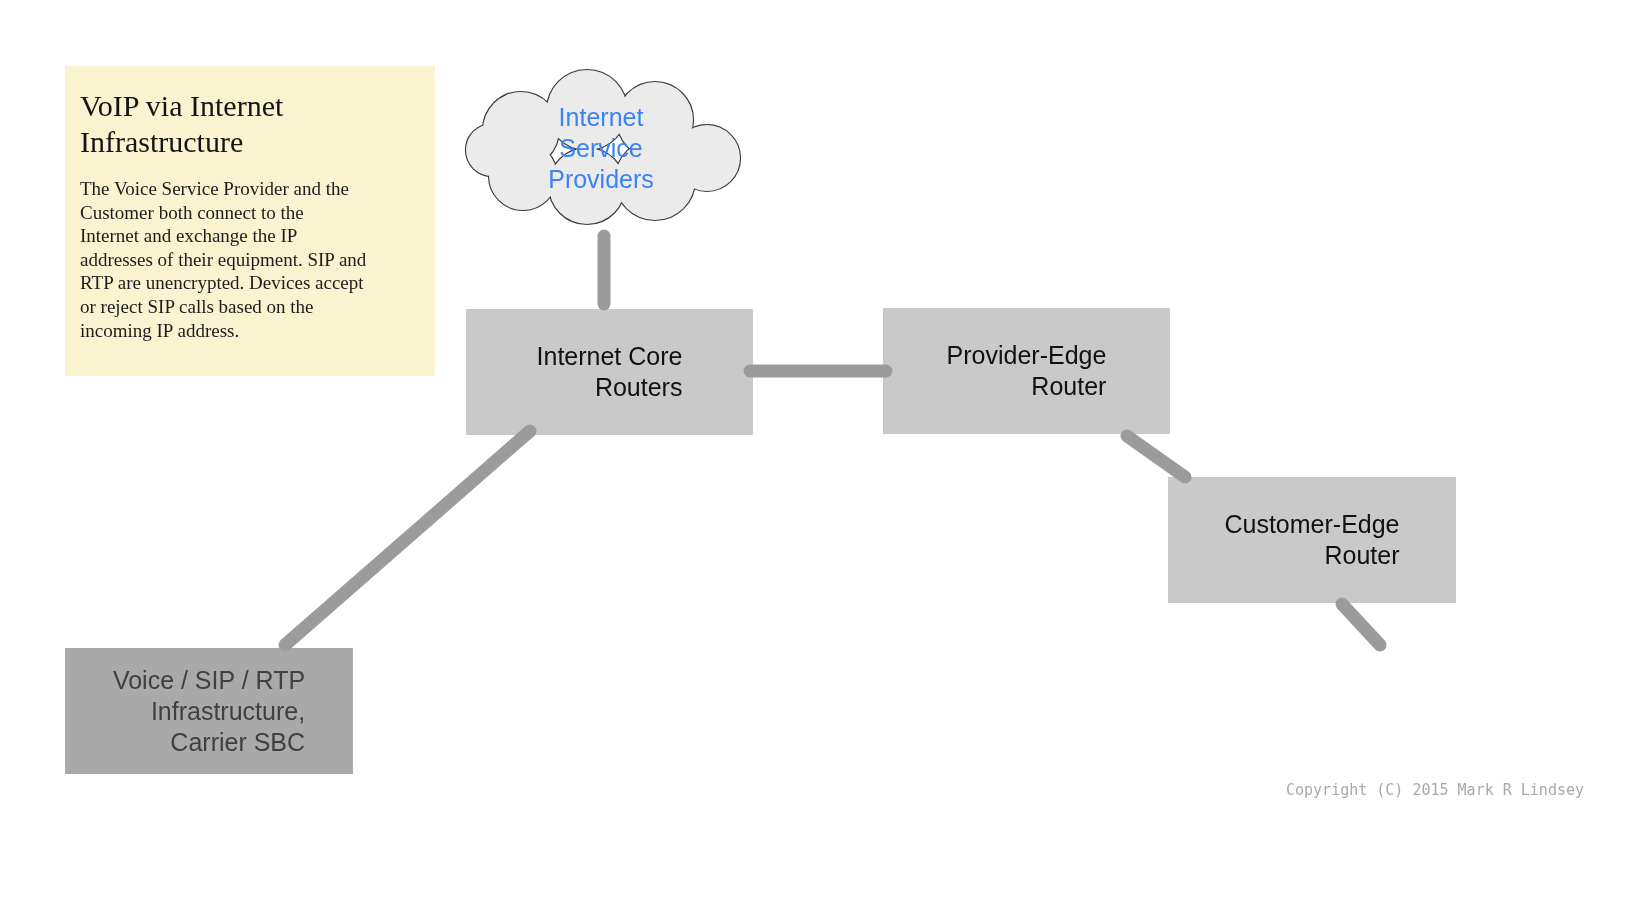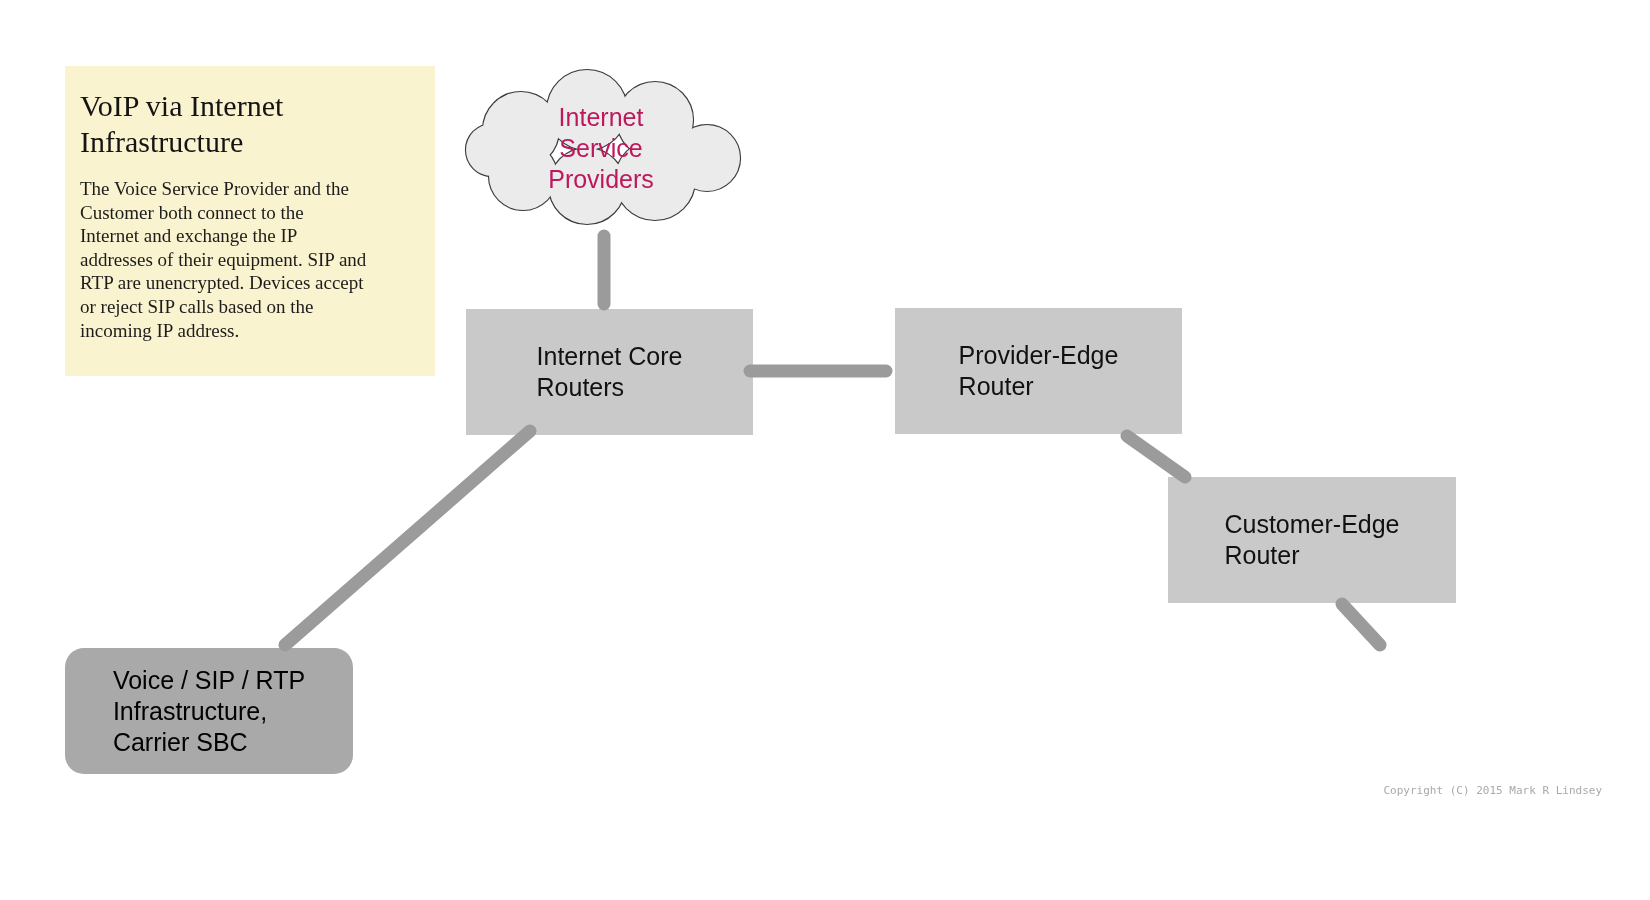--- a/index.html
+++ b/index.html
@@ -28,53 +28,53 @@
   }
   .note-body{
     font-family:"Liberation Serif","DejaVu Serif",serif;
     font-size:19px;line-height:23.6px;color:#1c1c1c;
     white-space:pre-line;margin:17px 0 0 0;
   }
 
   
   .node{
     position:absolute;display:flex;align-items:center;justify-content:center;
-    text-align:left;white-space:pre-line;font-size:25px;line-height:31px;
+    text-align:right;white-space:pre-line;font-size:25px;line-height:31px;
     z-index:1;
   }
   .node.light{background:var(--node-light);color:#111111;}
-  .node.dark{background:var(--node-dark);color:#000000;border-radius:19px;}
+  .node.dark{background:var(--node-dark);color:#404040;}
   #node-core{left:466px;top:309px;width:287px;height:126px;}
-  #node-pe{left:883px;top:308px;width:287px;height:126px;margin-left:12px;}
+  #node-pe{left:883px;top:308px;width:287px;height:126px;}
   #node-ce{left:1168px;top:477px;width:288px;height:126px;}
   #node-carrier{left:65px;top:648px;width:288px;height:126px;}
   #node-ent{left:1297px;top:647px;width:288px;height:126px;}
 
   
   .links{position:absolute;left:0;top:0;z-index:2;pointer-events:none;}
   .links line{stroke:var(--connector);stroke-width:13;stroke-linecap:round;}
 
   
   .cloud{
     position:absolute;left:457px;top:66px;width:288px;height:164px;z-index:3;
     display:flex;align-items:center;justify-content:center;
   }
   .cloud svg{position:absolute;left:0;top:0;}
   .cloud-stroke circle{fill:var(--cloud-fill);stroke:#3a3a3a;stroke-width:2.2px;}
   .cloud-fill circle{fill:var(--cloud-fill);stroke:none;}
   .cloud-label{
     position:relative;text-align:center;white-space:pre-line;
-    font-size:25px;line-height:31px;color:#be185d;
+    font-size:25px;line-height:31px;color:#3b82f6;
   }
 
   
   .copyright{
-    position:absolute;right:48px;top:780px;text-align:right;
+    position:absolute;right:66px;top:780px;text-align:right;
     font-family:"DejaVu Sans Mono","Liberation Mono",monospace;
-    font-size:11px;line-height:21px;color:#a9a9a9;z-index:1;
+    font-size:15px;line-height:21px;color:#a9a9a9;z-index:1;
   }
 </style>
 </head>
 <body>
 
 <div class="stage">
 
   <div class="note">
     <h1 class="note-title">VoIP via Internet
 Infrastructure</h1>

